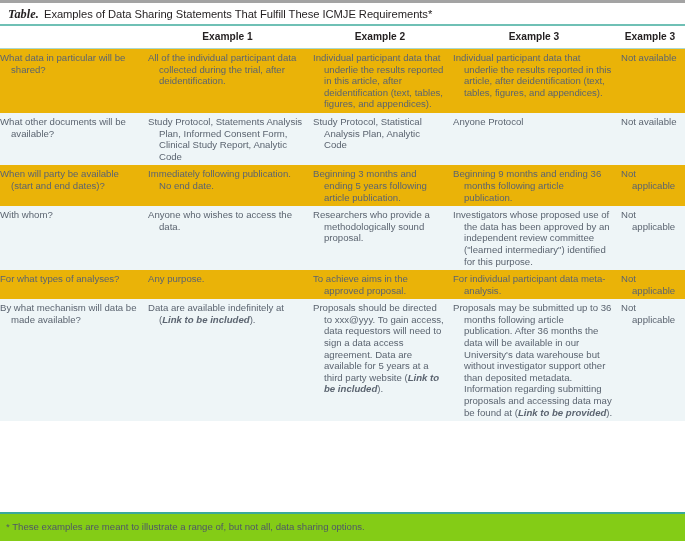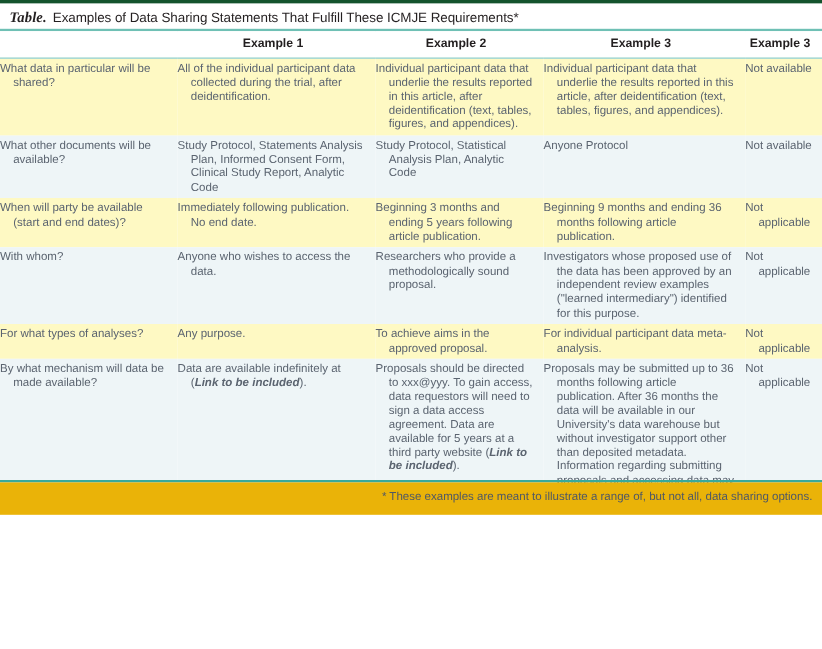--- a/index.html
+++ b/index.html
@@ -8,24 +8,24 @@
     background: #ffffff;
   }
   body {
     width: 685px; height: 541px;
     font-family: "Liberation Sans", sans-serif;
     color: #4b5563;
     overflow: hidden;
   }
   .table-figure {
     width: 685px;
-    height: 429px;
+    height: 541px;
     position: relative;
     background: #ffffff;
-    border-top: 3px solid #14532d;
+    border-top: 3px solid #a3a3a3;
   }
   
   .title-bar {
     padding: 4px 8px 4px 8px;
     background: #ffffff;
     height: 21px;
   }
   .title-line {
     font-size: 11.3px;
     color: #231f20;
@@ -77,21 +77,21 @@
 
   table.data tbody td {
     vertical-align: top;
     font-size: 9.6px;
     line-height: 11.6px;
     color: #5b6470;
     padding: 3px 8px 3px 0;
     border: 0;
   }
   table.data tbody tr.stripe td { background: #eef5f7; }
-  table.data tbody tr.plain  td { background: #fef9c3; }
+  table.data tbody tr.plain  td { background: #eab308; }
 
   
   .hang {
     padding-left: 11px;
     text-indent: -11px;
     display: block;
   }
   td.lbl .hang { padding-left: 11px; text-indent: -11px; }
   td.c0pad { padding-left: 8px; }
   .it { font-style: italic; font-weight: bold; }
@@ -104,22 +104,21 @@
   .rule-teal-foot {
     height: 2px;
     background: #3aa99a;
     width: 100%;
   }
   .footnote {
     font-size: 9.6px;
     line-height: 13px;
     color: #4f5866;
     padding: 6px 8px 8px 6px;
-    background: #eab308;
-    text-align: right;
+    background: #84cc16;
   }
 </style>
 </head>
 <body>
 
 <div class="table-figure">
 
   <div class="title-bar">
     <div class="title-line">
       <span class="title-word">Table.</span><span class="title-text">Examples of Data Sharing Statements That Fulfill These ICMJE Requirements*</span>
@@ -201,21 +200,21 @@
           <td class="lbl c0pad">
             <span class="hang">With whom?</span>
           </td>
           <td>
             <span class="hang">Anyone who wishes to access the data.</span>
           </td>
           <td>
             <span class="hang">Researchers who provide a methodologically sound proposal.</span>
           </td>
           <td>
-            <span class="hang">Investigators whose proposed use of the data has been approved by an independent review examples ("learned intermediary") identified for this purpose.</span>
+            <span class="hang">Investigators whose proposed use of the data has been approved by an independent review committee ("learned intermediary") identified for this purpose.</span>
           </td>
           <td>
             <span class="hang">Not applicable</span>
           </td>
         </tr>
         <tr class="plain">
           <td class="lbl c0pad">
             <span class="hang">For what types of analyses?</span>
           </td>
           <td>

